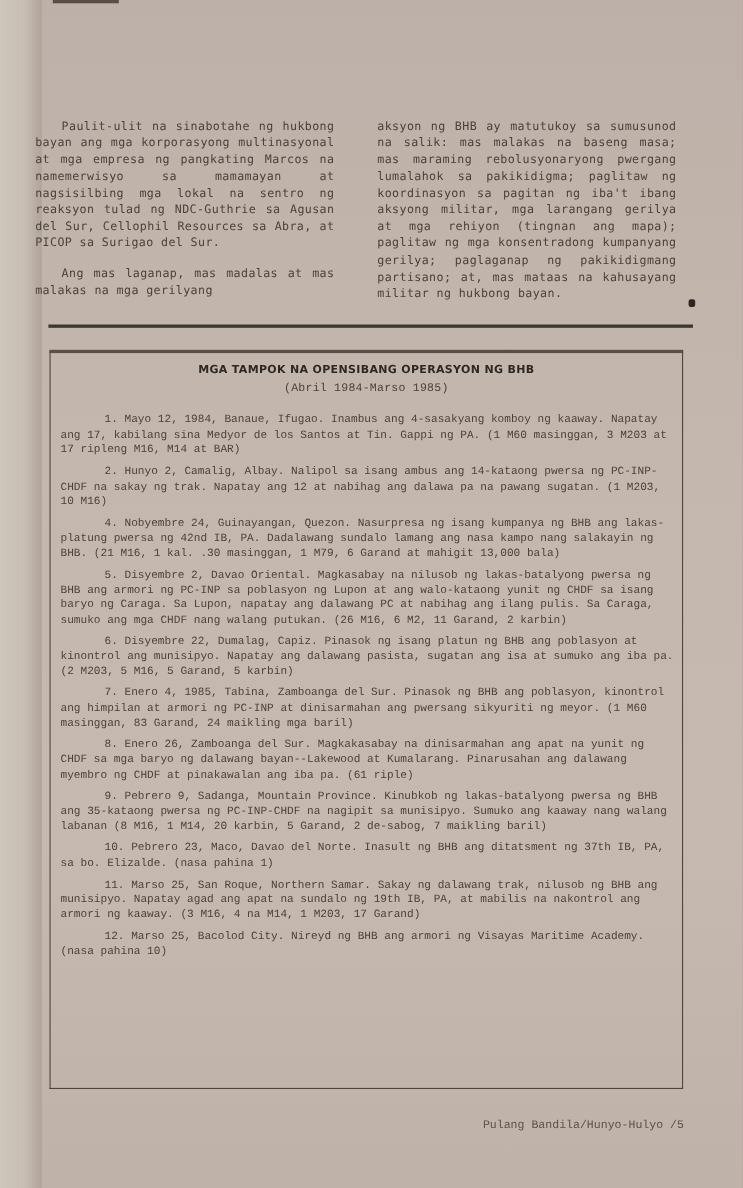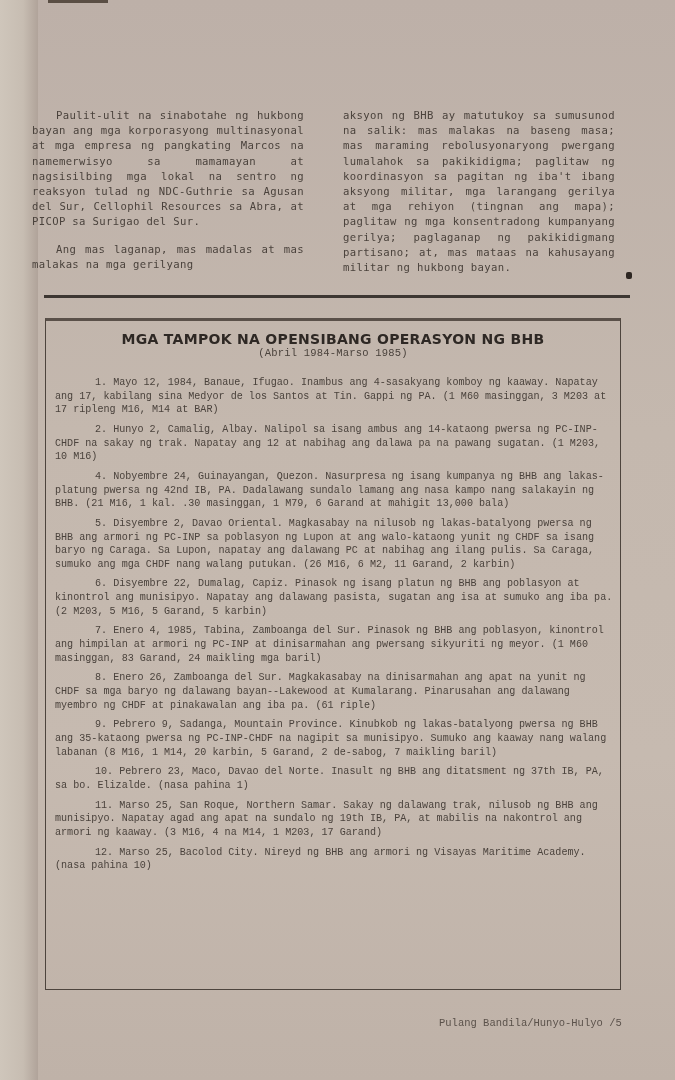--- a/index.html
+++ b/index.html
@@ -28,21 +28,21 @@
   .col-right { left:343px; }
   .col-right p { text-indent:0; }
   .bullet { position:absolute; left:626px; top:272px; width:6px; height:7px; background:#2d2622; border-radius:2px; }
   .rule { position:absolute; left:44px; top:295px; width:586px; height:3px; background:#2f2925; opacity:0.9; }
   .box {
     position:absolute; left:45px; top:318px; width:574px; height:668px;
     border:1.5px solid #4d443d; border-top:3px solid #5a5049;
   }
   .box-title {
     position:absolute; top:10px; left:0; width:100%; text-align:center;
-    font-family:"DejaVu Sans", sans-serif; font-weight:bold; font-size:14px;
+    font-family:"DejaVu Sans", sans-serif; font-weight:bold; font-size:10px;
     letter-spacing:0.3px; color:#2e2824;
   }
   .box-subtitle {
     position:absolute; top:26px; left:0; width:100%; text-align:center;
     font-size:10.5px; letter-spacing:0.2px; color:#4a423c;font-family:Liberation Mono, monospace;
   }
   .items {
     position:absolute; left:9px; top:55px; width:558px;
     font-family:"Liberation Mono", monospace;
     font-size:10.1px; line-height:13.6px; color:#4a423c;

